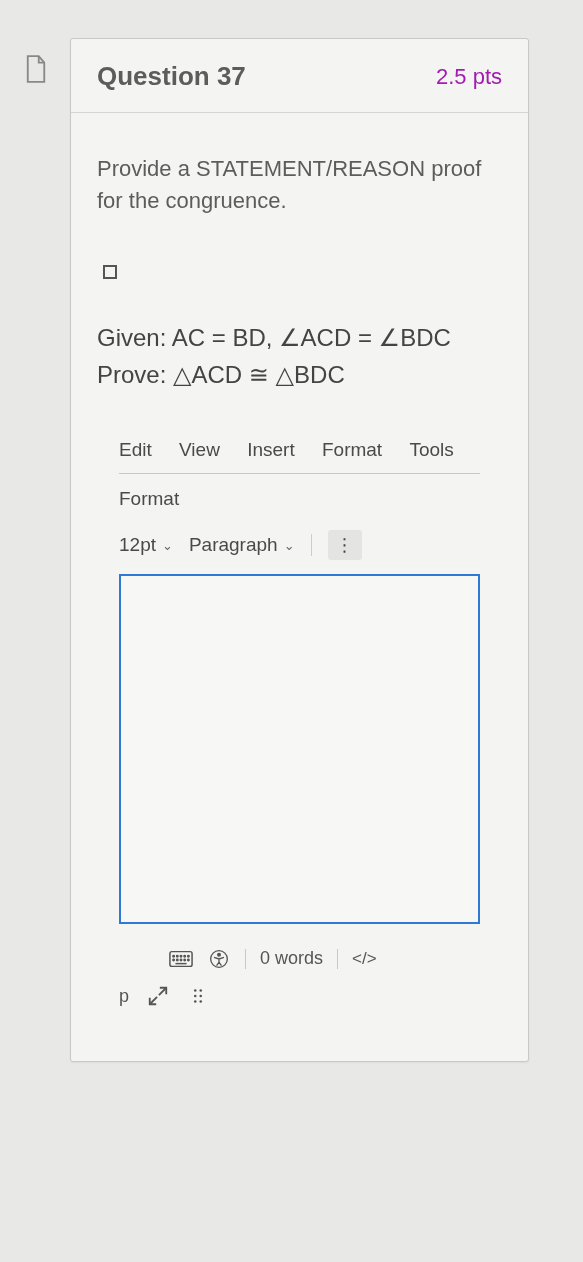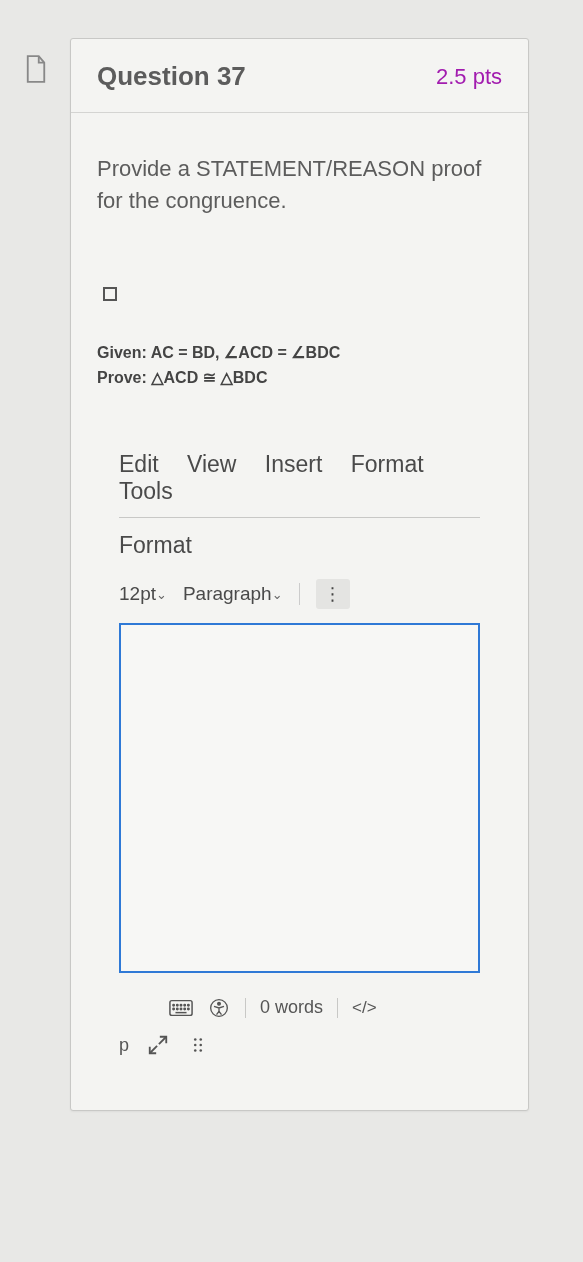--- a/index.html
+++ b/index.html
@@ -45,60 +45,60 @@
     font-size: 22px;
     color: #a21caf;
   }
   .card-body {
     padding: 40px 26px 26px 26px;
   }
   .prompt {
     font-size: 22px;
     color: #5c5c5c;
     line-height: 1.45;
-    margin-bottom: 70px;
+    margin-bottom: 48px;
   }
   .img-placeholder {
     width: 14px;
     height: 14px;
     border: 2px solid #555;
     margin: 0 0 40px 6px;
   }
   .given-prove {
-    font-size: 16px;
+    font-size: 24px;
     color: #444;
     line-height: 1.55;
-    margin-bottom: 55px;
-    font-weight: bold;
+    margin-bottom: 40px;
   }
   .editor {
     padding: 0 2px;
   }
   .menu-row {
     padding: 6px 20px 10px 20px;
-    font-size: 23px;
+    font-size: 19px;
     color: #4a4a4a;
   }
   .menu-row span { margin-right: 22px; display: inline-block; }
   .menu-divider {
     border: none;
     border-top: 1px solid #c8c8c6;
     margin: 2px 20px 8px 20px;
   }
   .toolbar-row {
     display: flex;
     align-items: center;
     gap: 16px;
     padding: 10px 20px 14px 20px;
     font-size: 19px;
     color: #4a4a4a;
   }
   .tb-item {
     display: flex;
     align-items: center;
+    gap: 6px;
     cursor: pointer;
   }
   .chev {
     font-size: 13px;
     color: #666;
   }
   .vdiv {
     width: 1px;
     height: 22px;
     background: #ccc;

